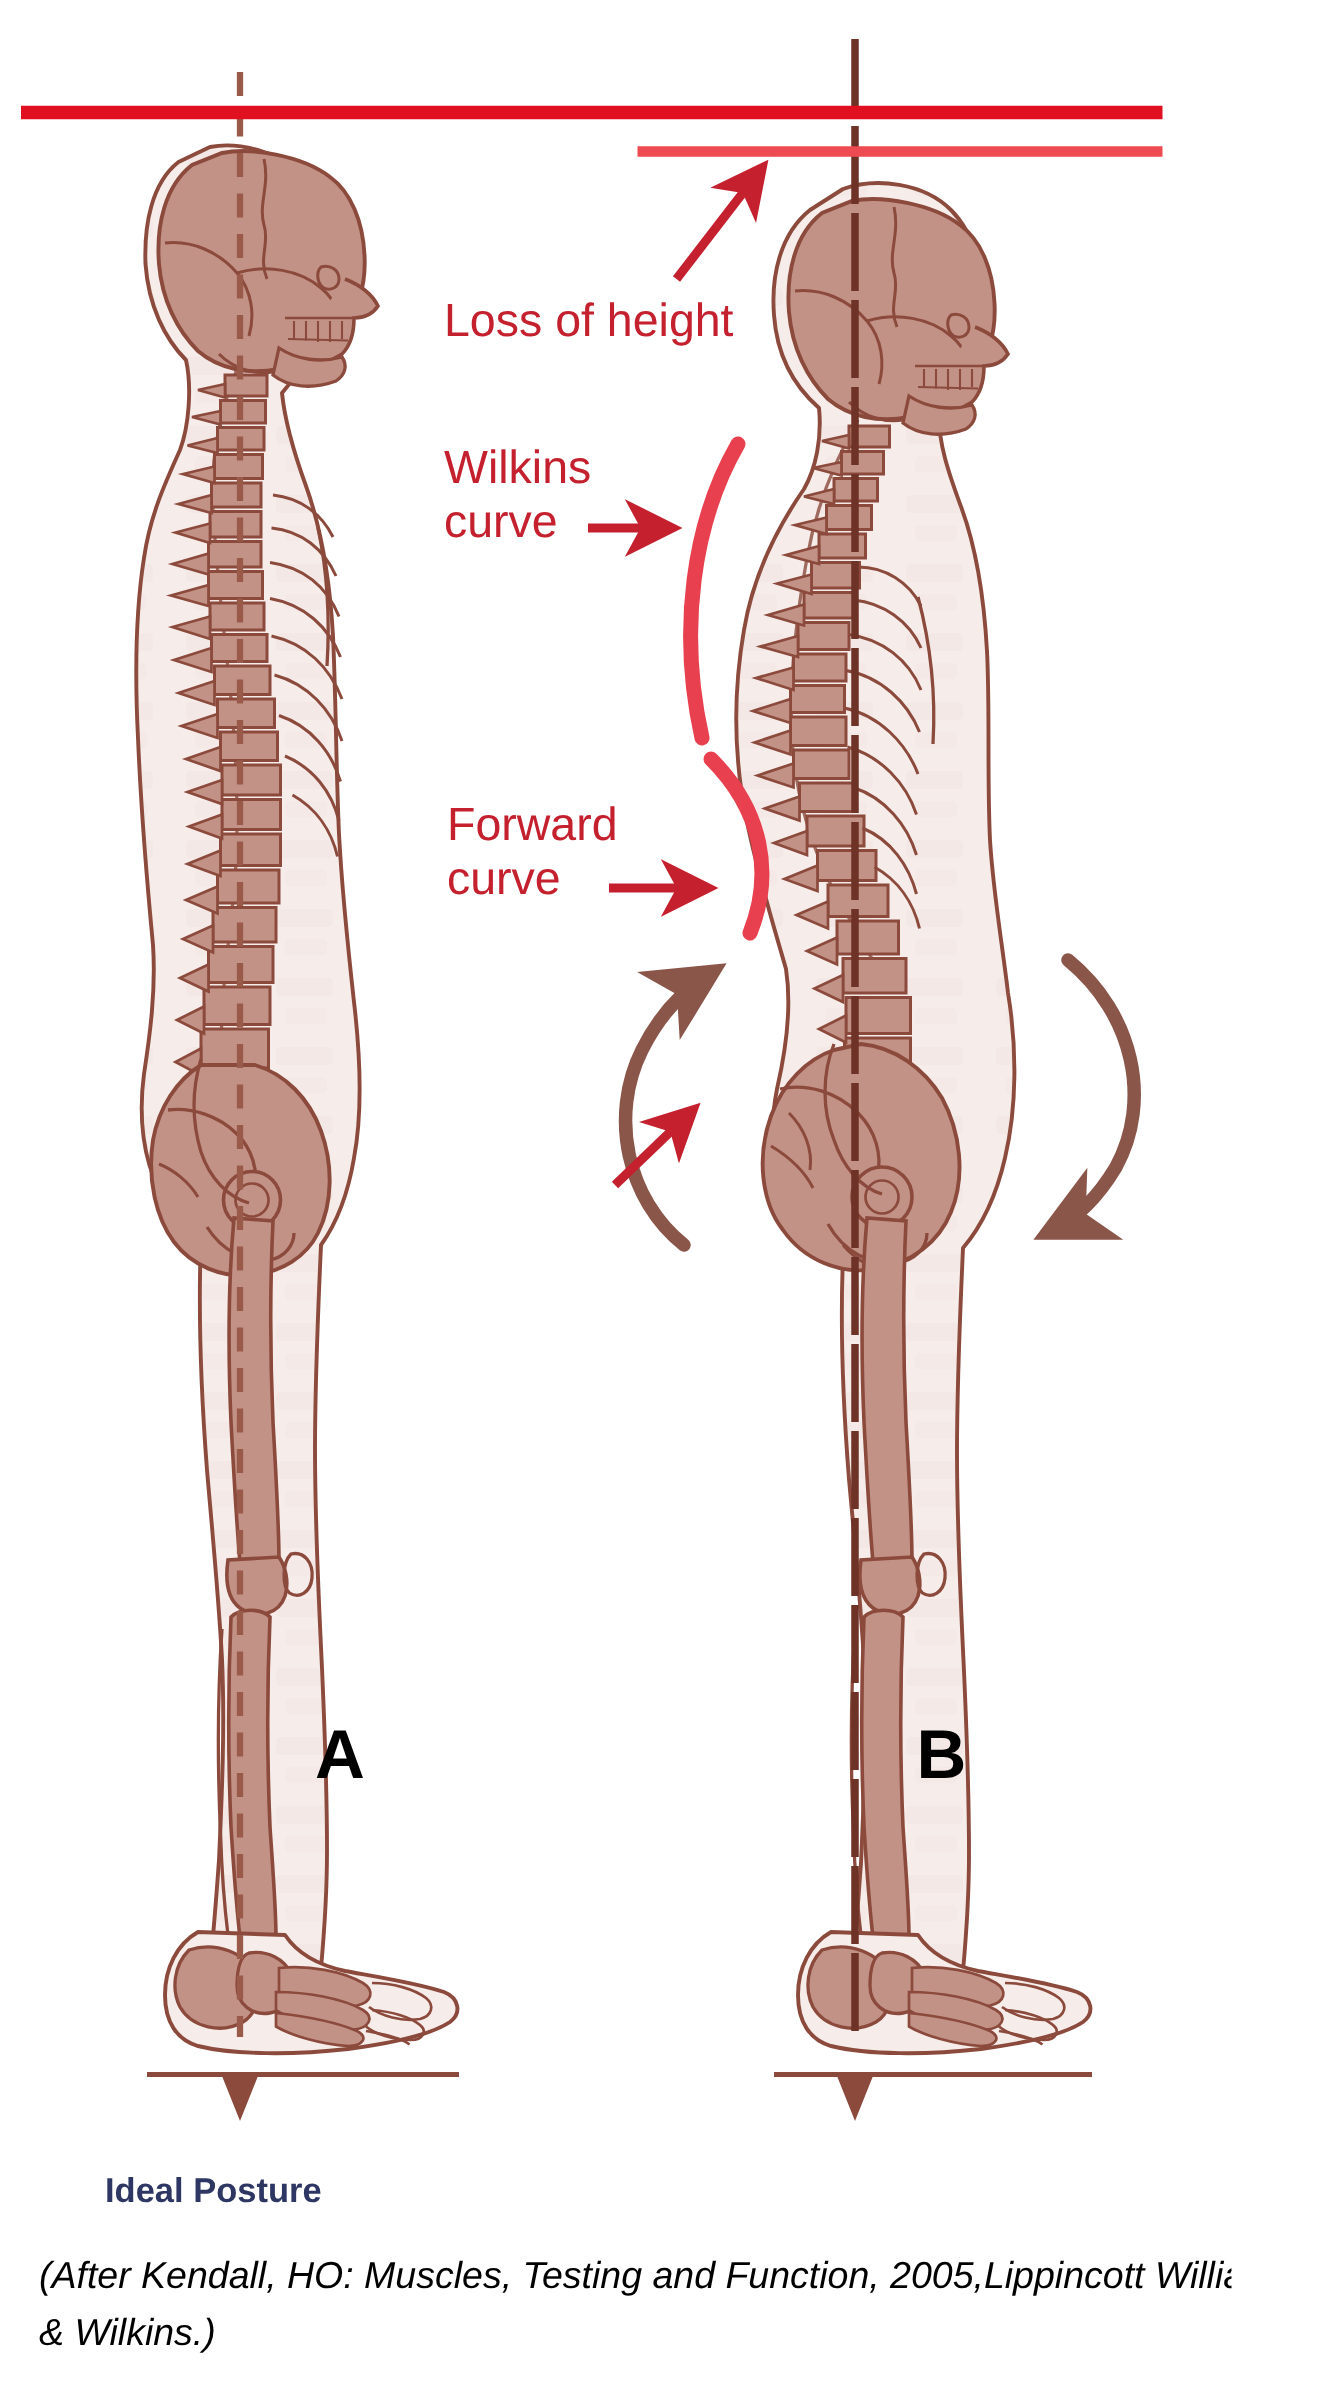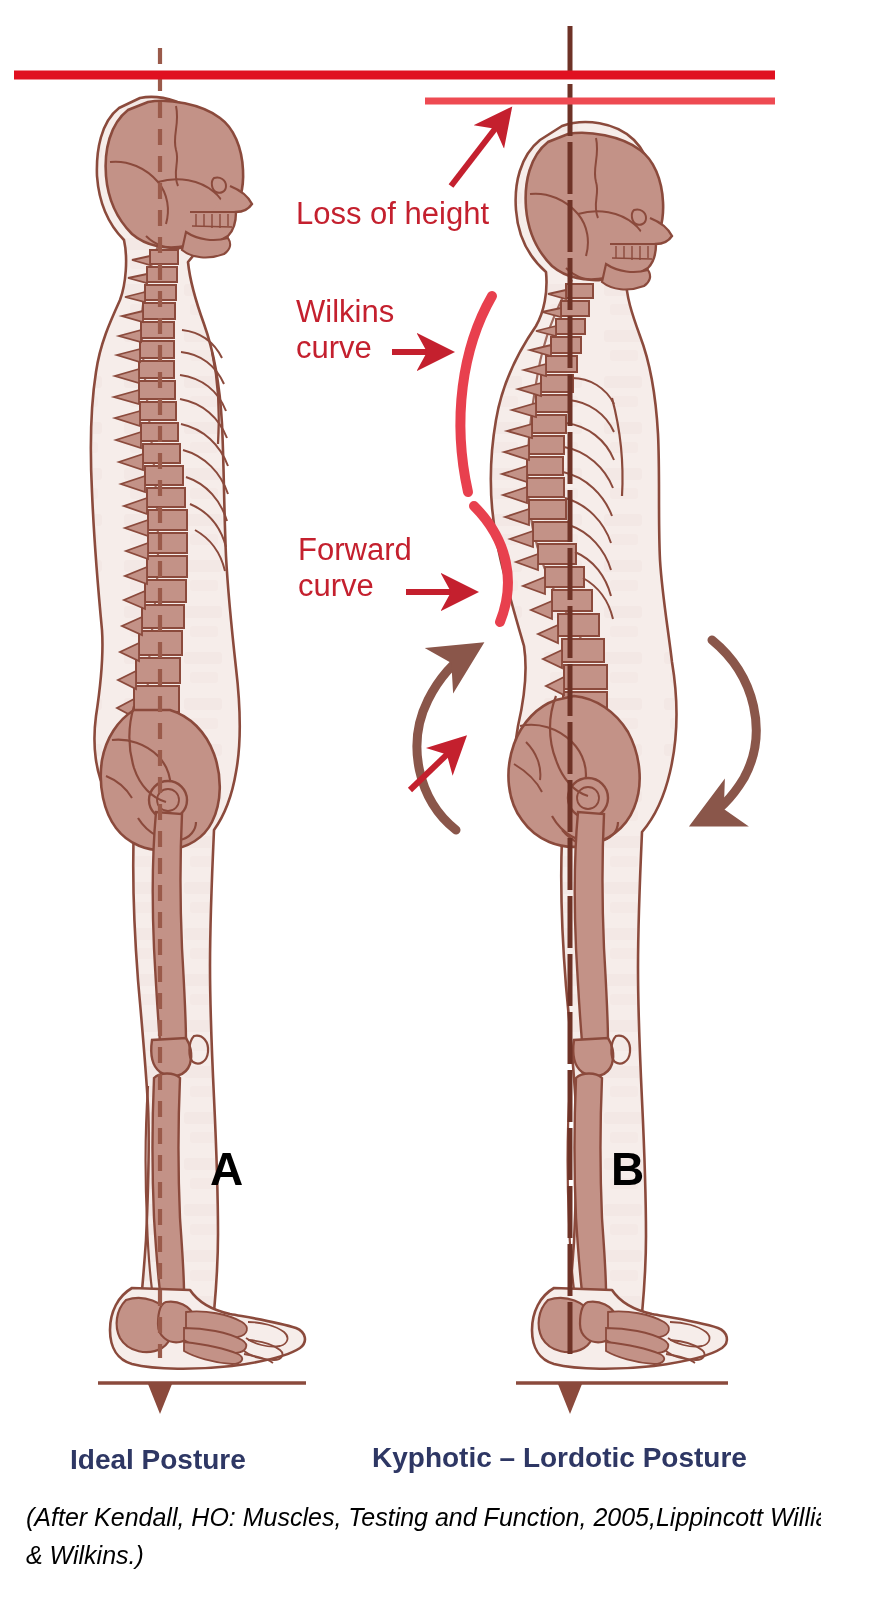--- a/index.html
+++ b/index.html
@@ -47,21 +47,21 @@
     line-height: 46px;
   }
   #panel-letter-a { left: 210px; top: 1146px; }
   #panel-letter-b { left: 611px; top: 1146px; }
 
   .caption {
     position: absolute;
     color: #2E3764;
     font-family: "Liberation Sans", sans-serif;
     font-weight: bold;
-    font-size: 28px;
+    font-size: 23px;
     line-height: 34px;
     white-space: nowrap;
   }
   #caption-ideal { left: 70px; top: 1443px; }
   #caption-kyphotic { left: 372px; top: 1441px; }
 
   #attribution {
     position: absolute;
     left: 26px;
     top: 1498px;
@@ -517,17 +517,16 @@
   <div class="anno-label" id="label-lordotic-curve">Forward
 curve</div>
 
 
   <div class="panel-letter" id="panel-letter-a">A</div>
 
   <div class="panel-letter" id="panel-letter-b">B</div>
 
   <div class="caption" id="caption-ideal">Ideal Posture</div>
 
-  <div class="caption" id="caption-kyphotic">Kyphotic – Lordotic Posture</div>
 
   <div id="attribution">(After Kendall, HO: Muscles, Testing and Function, 2005,Lippincott Williams &amp; Wilkins.)</div>
 
 </div>
 
 </body></html>

